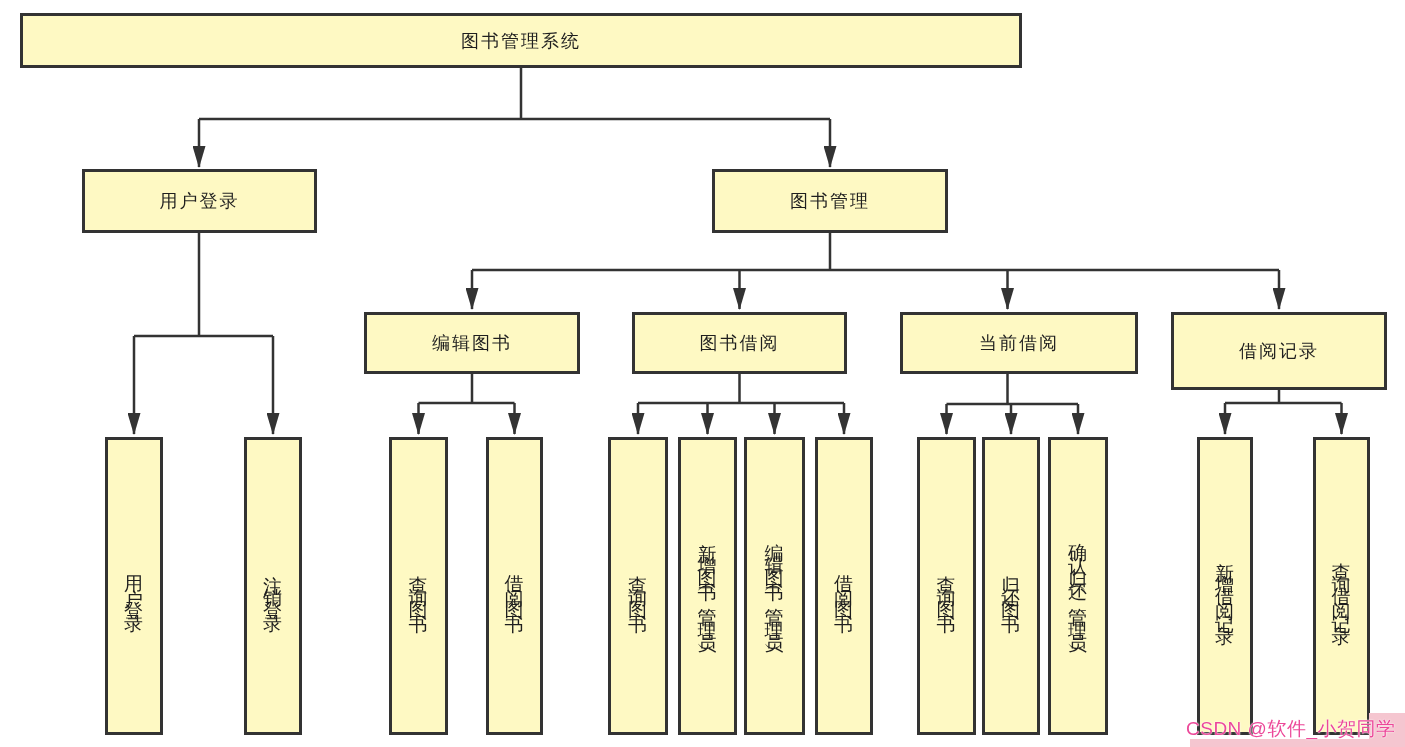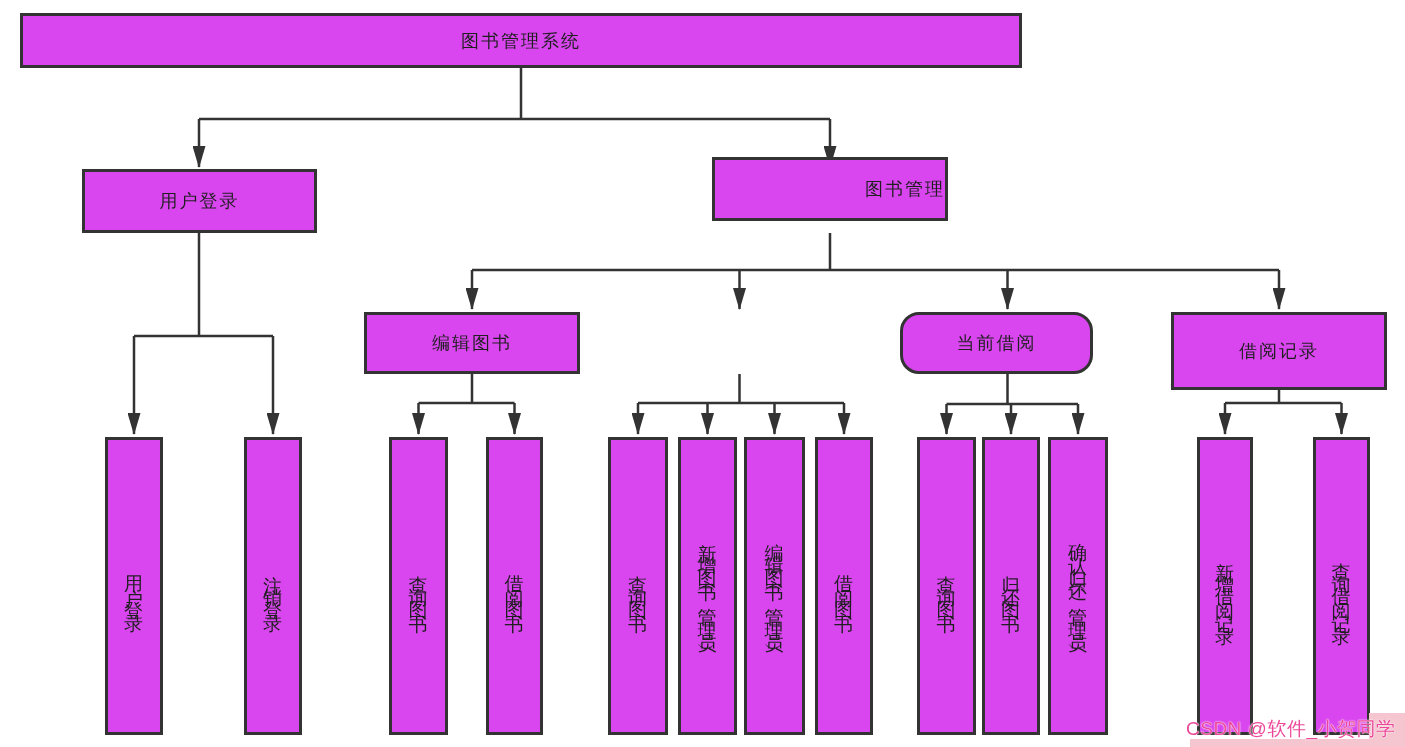--- a/index.html
+++ b/index.html
@@ -13,21 +13,21 @@
   }
   #connectors {
     position: absolute;
     left: 0; top: 0;
     width: 1405px; height: 747px;
     z-index: 1;
   }
   .box {
     position: absolute;
     box-sizing: border-box;
-    background: #d946ef;
+    background: #fef9c3;
     border: 3px solid #333333;
     display: flex;
     align-items: center;
     justify-content: center;
     color: #1f1f1f;
     z-index: 2;
   }
   .h-label {
     font-size: 18px;
     letter-spacing: 2px;
@@ -106,28 +106,31 @@
     </g>
   </svg>
 
   <div class="box" style="left:20px; top:13px; width:1002px; height:55px;">
     <span class="h-label">图书管理系统</span>
   </div>
 
   <div class="box" style="left:82px; top:169px; width:235px; height:64px;">
     <span class="h-label">用户登录</span>
   </div>
-  <div class="box" style="left:712px; top:157px; width:236px; height:64px;justify-content:flex-end;">
+  <div class="box" style="left:712px; top:169px; width:236px; height:64px;">
     <span class="h-label">图书管理</span>
   </div>
 
   <div class="box" style="left:364px; top:312px; width:216px; height:62px;">
     <span class="h-label">编辑图书</span>
   </div>
-  <div class="box" style="left:900px; top:312px; width:193px; height:62px;border-radius:19px;">
+  <div class="box" style="left:632px; top:312px; width:215px; height:62px;">
+    <span class="h-label">图书借阅</span>
+  </div>
+  <div class="box" style="left:900px; top:312px; width:238px; height:62px;">
     <span class="h-label">当前借阅</span>
   </div>
   <div class="box" style="left:1171px; top:312px; width:216px; height:78px;">
     <span class="h-label">借阅记录</span>
   </div>
 
   <div class="box" style="left:105px; top:437px; width:58px; height:298px;">
     <span class="v-label">用户登录</span>
   </div>
   <div class="box" style="left:244px; top:437px; width:58px; height:298px;">

